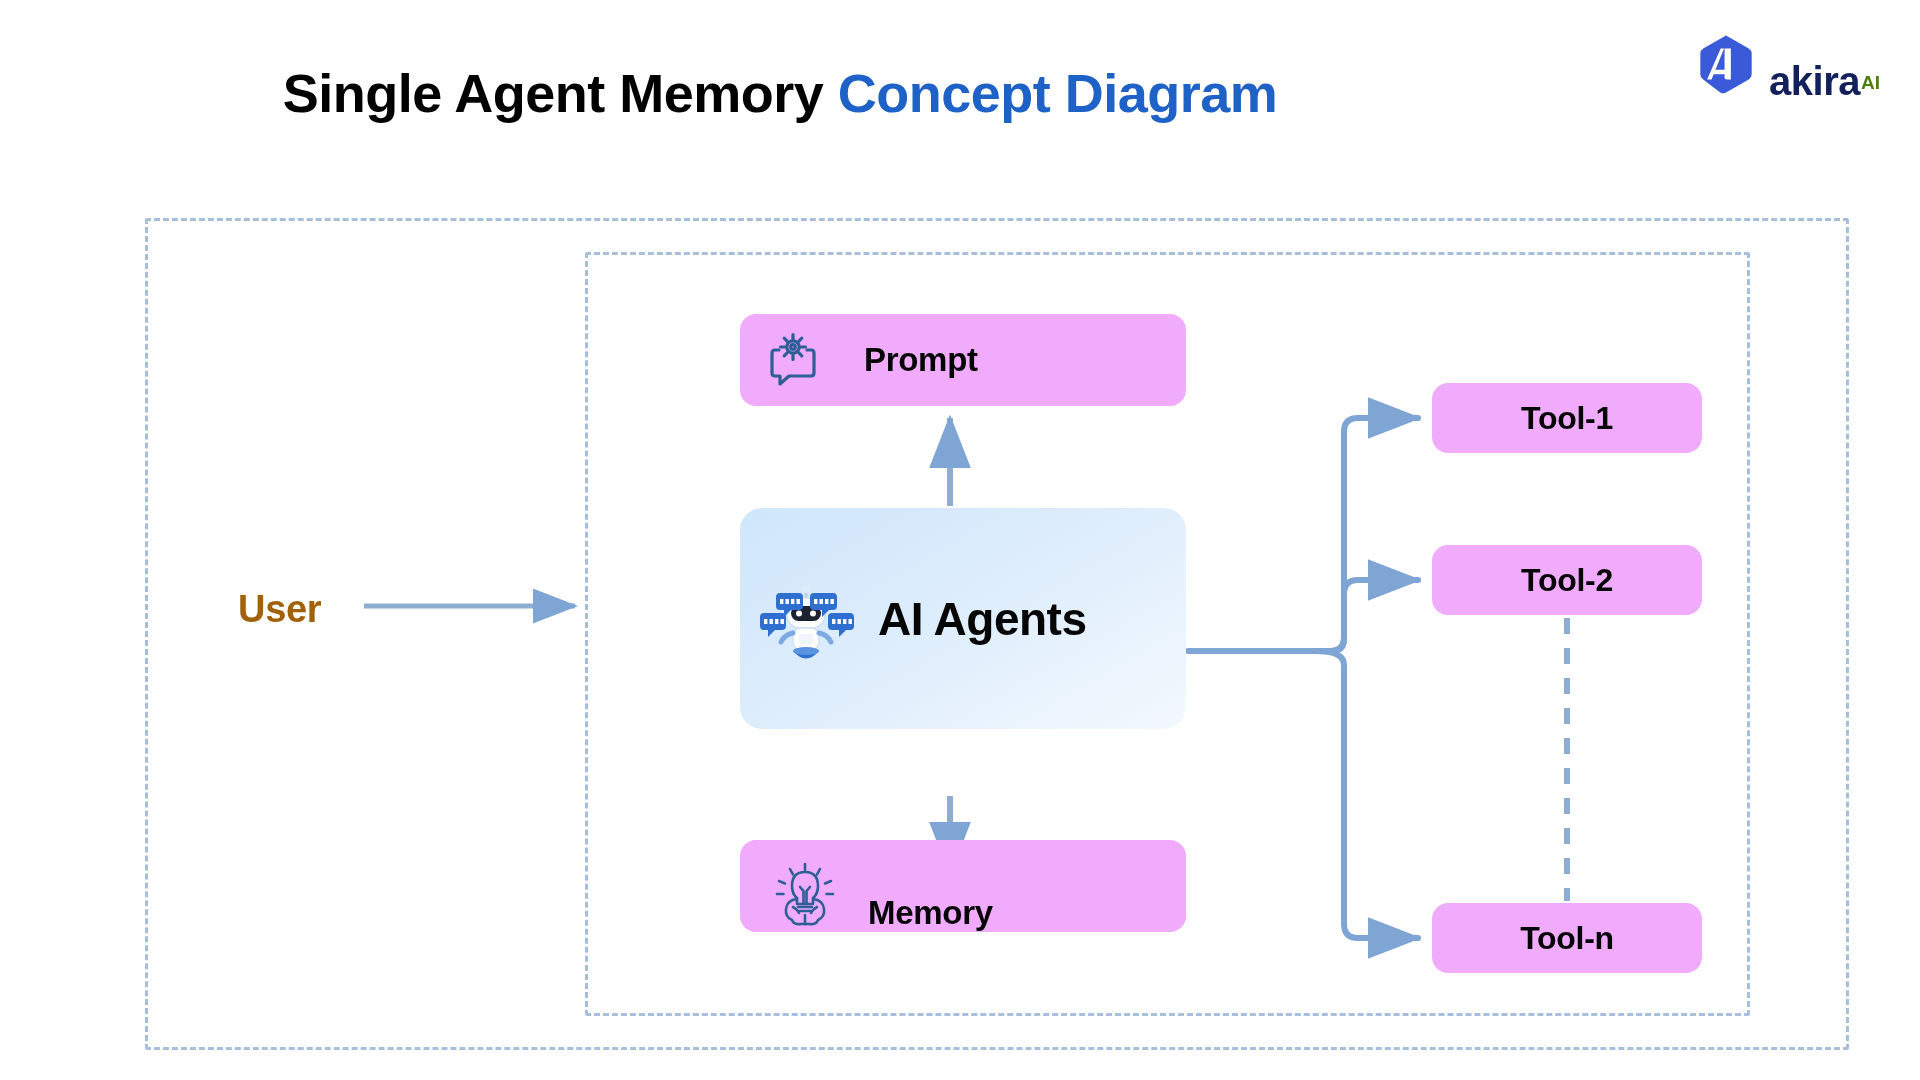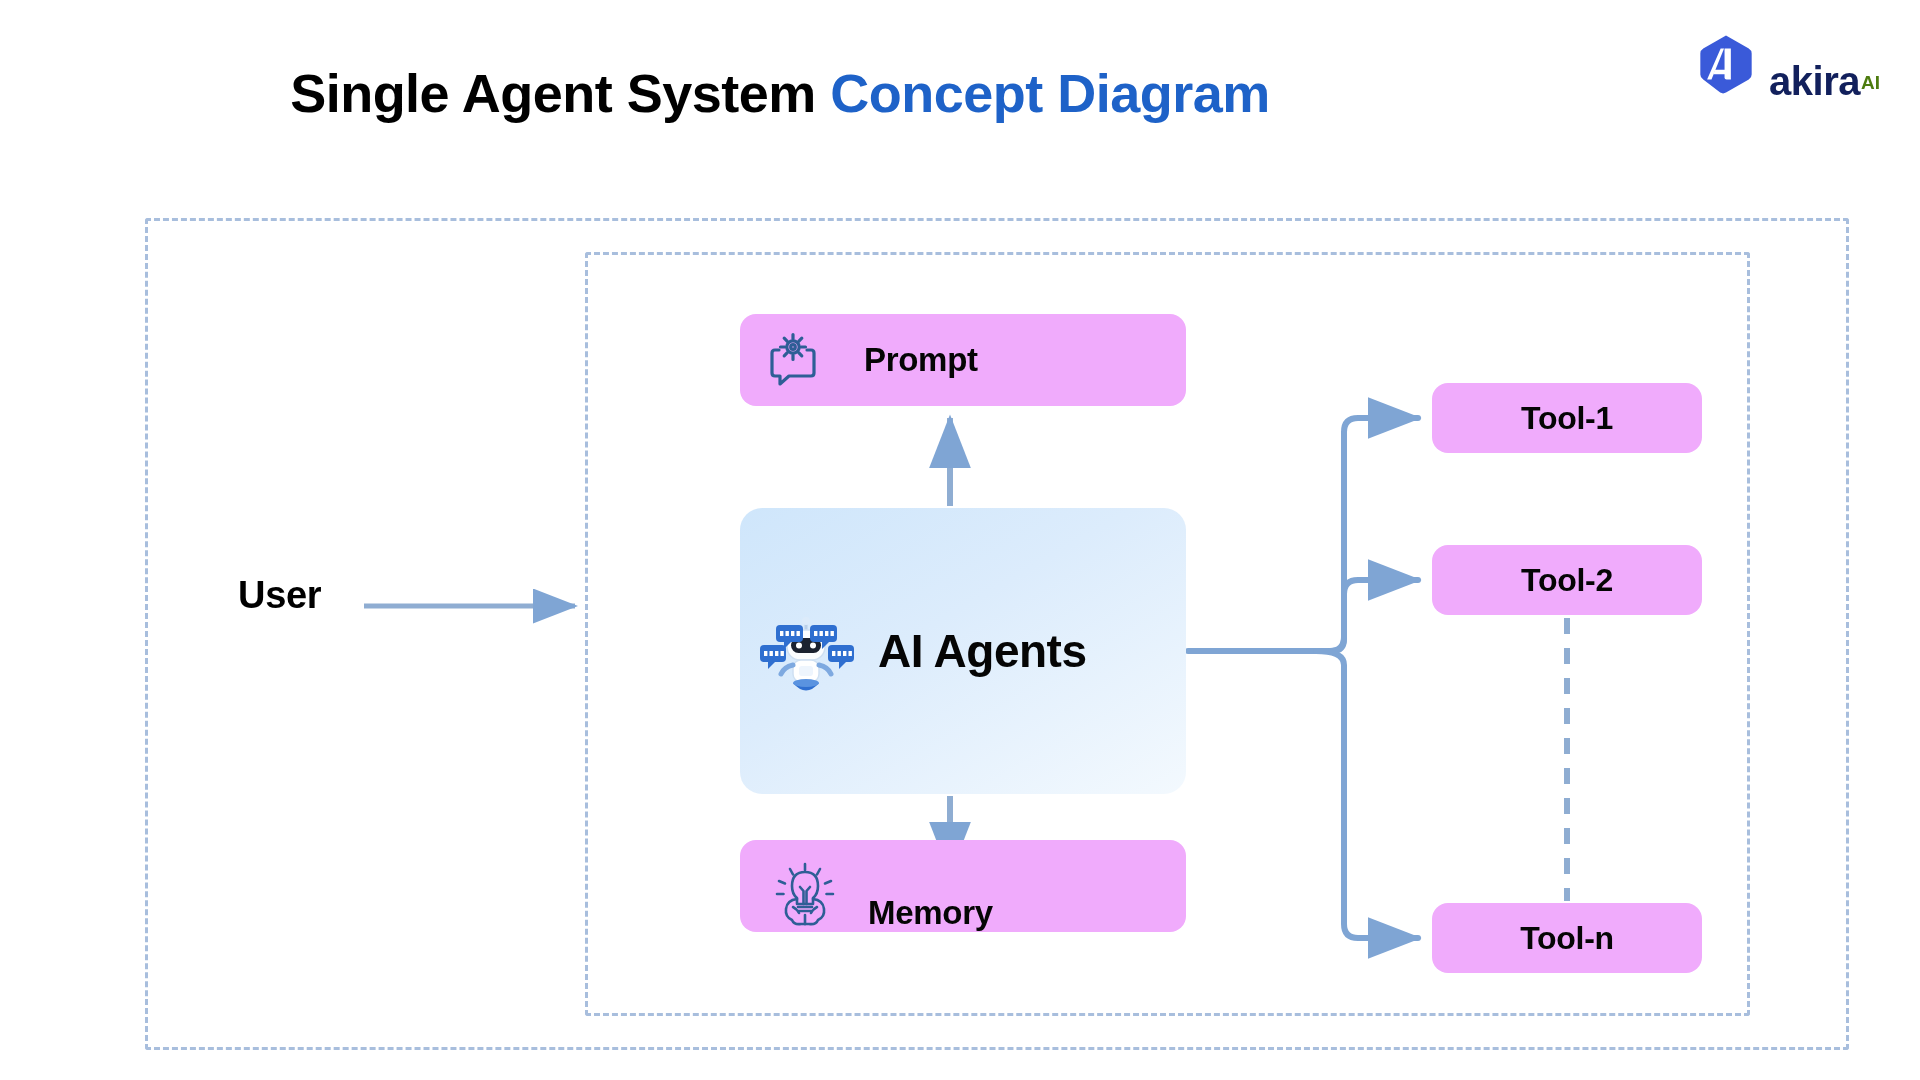--- a/index.html
+++ b/index.html
@@ -104,21 +104,21 @@
   #node-memory {
     left: 740px; top: 840px; width: 446px; height: 92px;
     padding-left: 30px;
     align-items: flex-end;
   }
   #node-memory .node-icon { width: 70px; height: 74px; }
   #node-memory .node-label { margin-left: 28px; }
 
   
   #node-ai-agents {
-    left: 740px; top: 508px; width: 446px; height: 286px;
+    left: 740px; top: 508px; width: 446px; height: 221px;
     border-radius: 22px;
     background: linear-gradient(150deg, #cfe6fb 0%, #dcecfc 42%, #f3f9fe 100%);
     padding-left: 8px;
   }
   #node-ai-agents .node-icon { width: 116px; height: 108px; }
   #node-ai-agents .node-label {
     font-size: 46px;
     font-weight: 700;
     margin-left: 14px;
     letter-spacing: -0.5px;
@@ -132,40 +132,40 @@
   }
   .tool-node .node-label { font-size: 32px; }
   #node-tool-1 { top: 383px; }
   #node-tool-2 { top: 545px; }
   #node-tool-n { top: 903px; }
 
   
   #user-label {
     position: absolute;
     left: 238px;
-    top: 574px;
+    top: 588px;
     font-size: 38px;
     font-weight: 700;
-    color: #000000;
+    color: #a16207;
     letter-spacing: -0.3px;
   }
 
   
   #connectors {
     position: absolute;
     left: 0; top: 0;
     width: 1920px; height: 1080px;
     pointer-events: none;
   }
 </style>
 </head>
 <body>
 
 <div id="page-title">
-  <span>Single Agent System</span>
+  <span>Single Agent Memory</span>
   <span class="accent">Concept Diagram</span>
 </div>
 
 <div id="brand-logo">
   <svg class="mark" viewBox="0 0 64 64">
     <path d="M32 2.5 L55.5 16 Q58.5 17.8 58.5 21.2 L58.5 42.8 Q58.5 46.2 55.5 48 L32 61.5 Q29 63.2 26 61.5 L8.5 48 Q5.5 46.2 5.5 42.8 L5.5 21.2 Q5.5 17.8 8.5 16 Z" fill="#3a5ad9"></path>
     <path d="M30.5 16 L37 16 L37 48 L32.5 48 Q30.5 48 30.5 46 Z" fill="#ffffff"></path>
     <path d="M26.5 16 L30 16 L17 48 L12.5 48 Z" fill="#ffffff"></path>
     <path d="M20.5 38 L31.5 38 L31.5 42.5 L19 42.5 Z" fill="#ffffff"></path>
   </svg>

